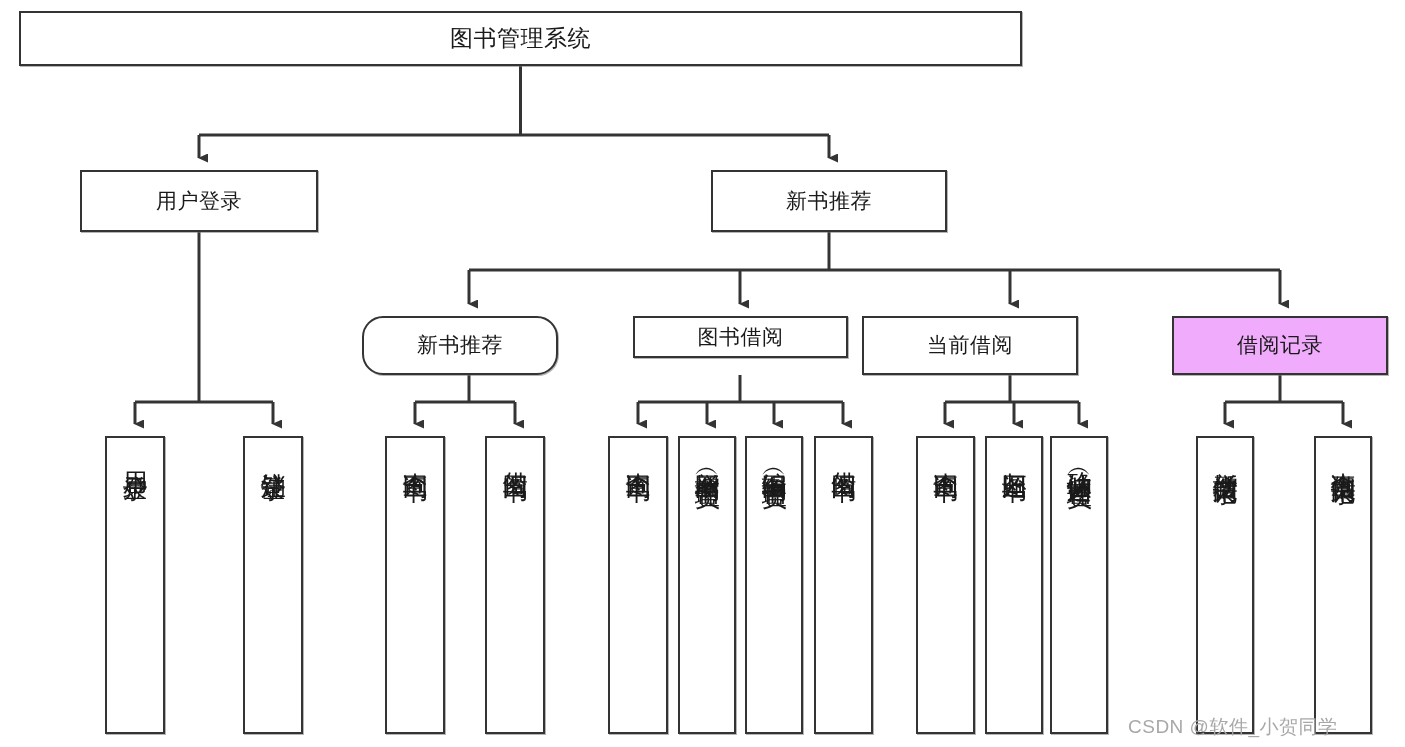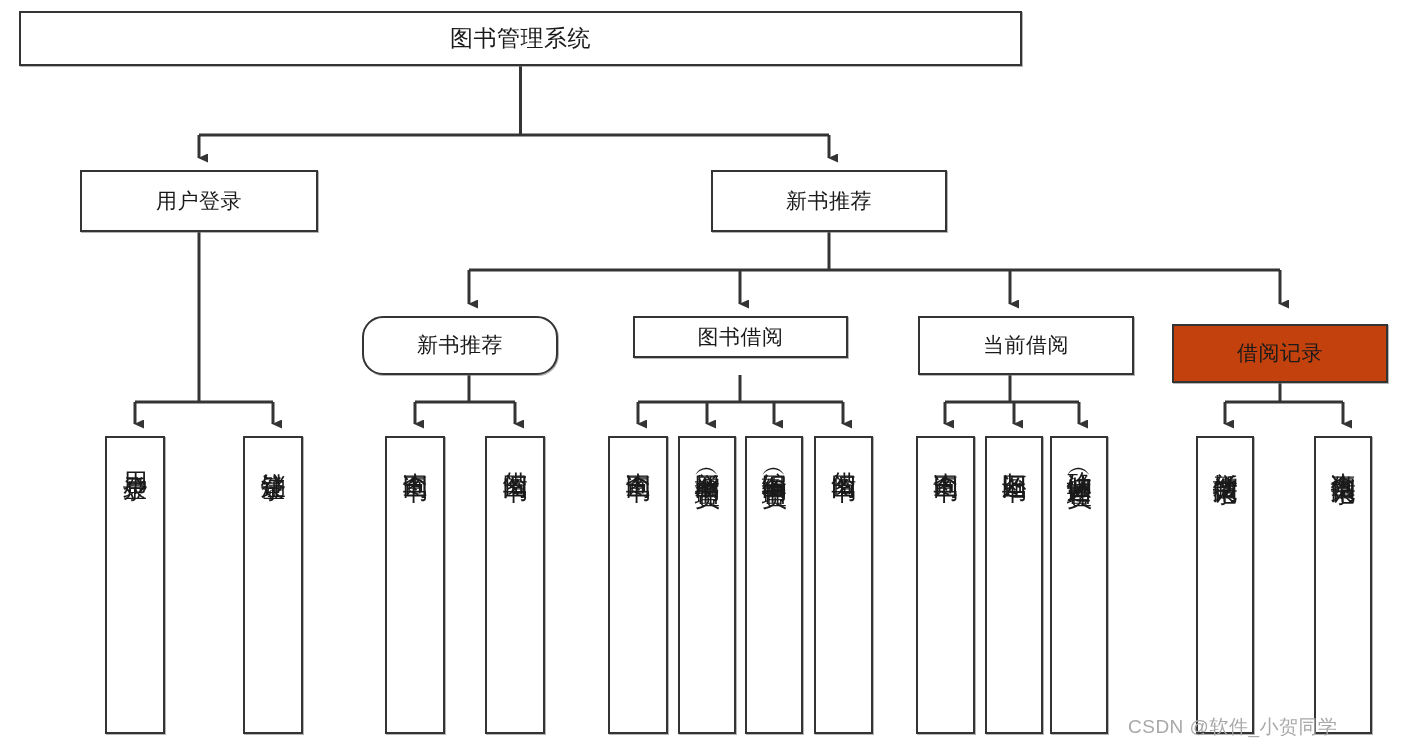--- a/index.html
+++ b/index.html
@@ -136,25 +136,25 @@
   </div>
 
   <div class="node horizontal" style="left: 362px; top: 316px; width: 196px; height: 59px; border-color: rgb(52, 52, 52); background: rgb(255, 255, 255); color: rgb(26, 26, 26); border-radius: 21px;">
     <span class="node-label">新书推荐</span>
   </div>
 
   <div class="node horizontal" style="left: 633px; top: 316px; width: 215px; height: 42px; border-color: rgb(52, 52, 52); background: rgb(255, 255, 255); color: rgb(26, 26, 26);">
     <span class="node-label">图书借阅</span>
   </div>
 
-  <div class="node horizontal" style="left: 918px; top: 316px; width: 216px; height: 59px; border-color: rgb(52, 52, 52); background: rgb(255, 255, 255); color: rgb(26, 26, 26);">
+  <div class="node horizontal" style="left: 862px; top: 316px; width: 216px; height: 59px; border-color: rgb(52, 52, 52); background: rgb(255, 255, 255); color: rgb(26, 26, 26);">
     <span class="node-label">当前借阅</span>
   </div>
 
-  <div class="node horizontal" style="left: 1172px; top: 324px; width: 216px; height: 59px; border-color: rgb(52, 52, 52); background: #c2410c; color: rgb(26, 26, 26); justify-content: center;">
+  <div class="node horizontal" style="left: 1172px; top: 316px; width: 216px; height: 59px; border-color: rgb(52, 52, 52); background: #f0abfc; color: rgb(26, 26, 26); justify-content: center;">
     <span class="node-label">借阅记录</span>
   </div>
 
   <div class="node vertical" style="left: 105px; top: 436px; width: 60px; height: 298px; border-color: rgb(52, 52, 52); background: rgb(255, 255, 255); color: rgb(26, 26, 26);">
     <span class="node-label">用户登录</span>
   </div>
 
   <div class="node vertical" style="left: 243px; top: 436px; width: 60px; height: 298px; border-color: rgb(52, 52, 52); background: rgb(255, 255, 255); color: rgb(26, 26, 26);">
     <span class="node-label">注销登录</span>
   </div>

